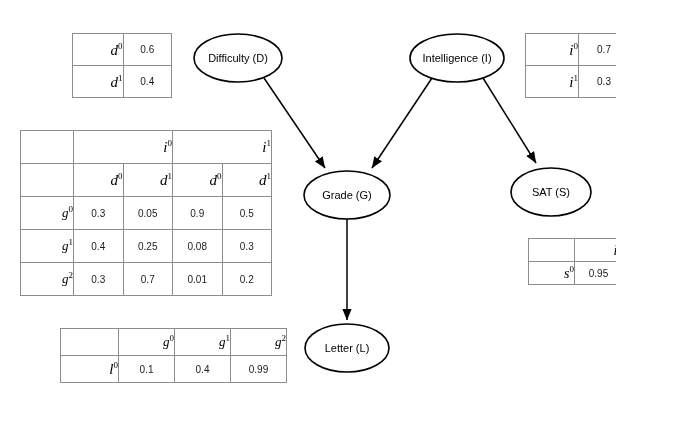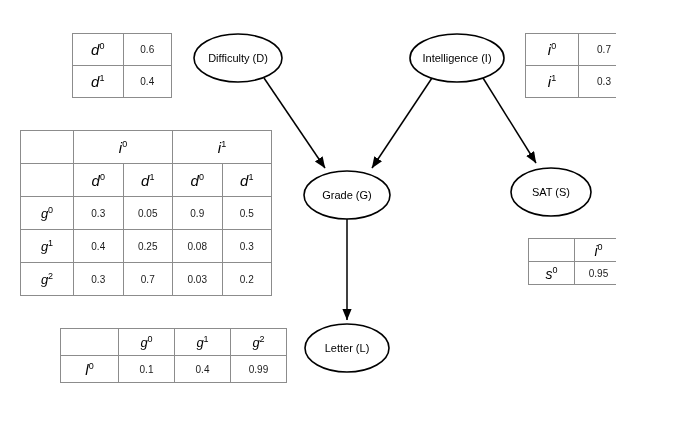--- a/index.html
+++ b/index.html
@@ -56,24 +56,25 @@
     border: 1px solid #8c8c8c;
     text-align: center;
     vertical-align: middle;
     font-family: "Liberation Sans", sans-serif;
     font-size: 10px;
     color: #1a1a1a;
     padding: 0;
     background: #ffffff;
   }
   .cpt td.var {
-    font-family: Liberation Sans, sans-serif;
+    font-family: Liberation Serif, serif;
     font-style: italic;
     font-size: 15px;
     color: #000000;
+    text-align: right;
   }
   .cpt td.var .sup {
     font-size: 9px;
     vertical-align: super;
     font-style: normal;
   }
   .cpt td.blank {
     background: #ffffff;
   }
   
@@ -185,21 +186,21 @@
         <td class="var" style="font-size:13px;"><span>g</span><span class="sup">1</span></td>
         <td>0.4</td>
         <td>0.25</td>
         <td>0.08</td>
         <td>0.3</td>
       </tr>
       <tr>
         <td class="var" style="font-size:13px;"><span>g</span><span class="sup">2</span></td>
         <td>0.3</td>
         <td>0.7</td>
-        <td>0.03</td>
+        <td>0.01</td>
         <td>0.2</td>
       </tr>
     </tbody>
   </table>
 
   <table class="cpt small" id="table-s">
     <tbody>
       <tr>
         <td class="blank" style="width:45px;"></td>
         <td class="var" style="width:47px;"><span>i</span><span class="sup">0</span></td>

